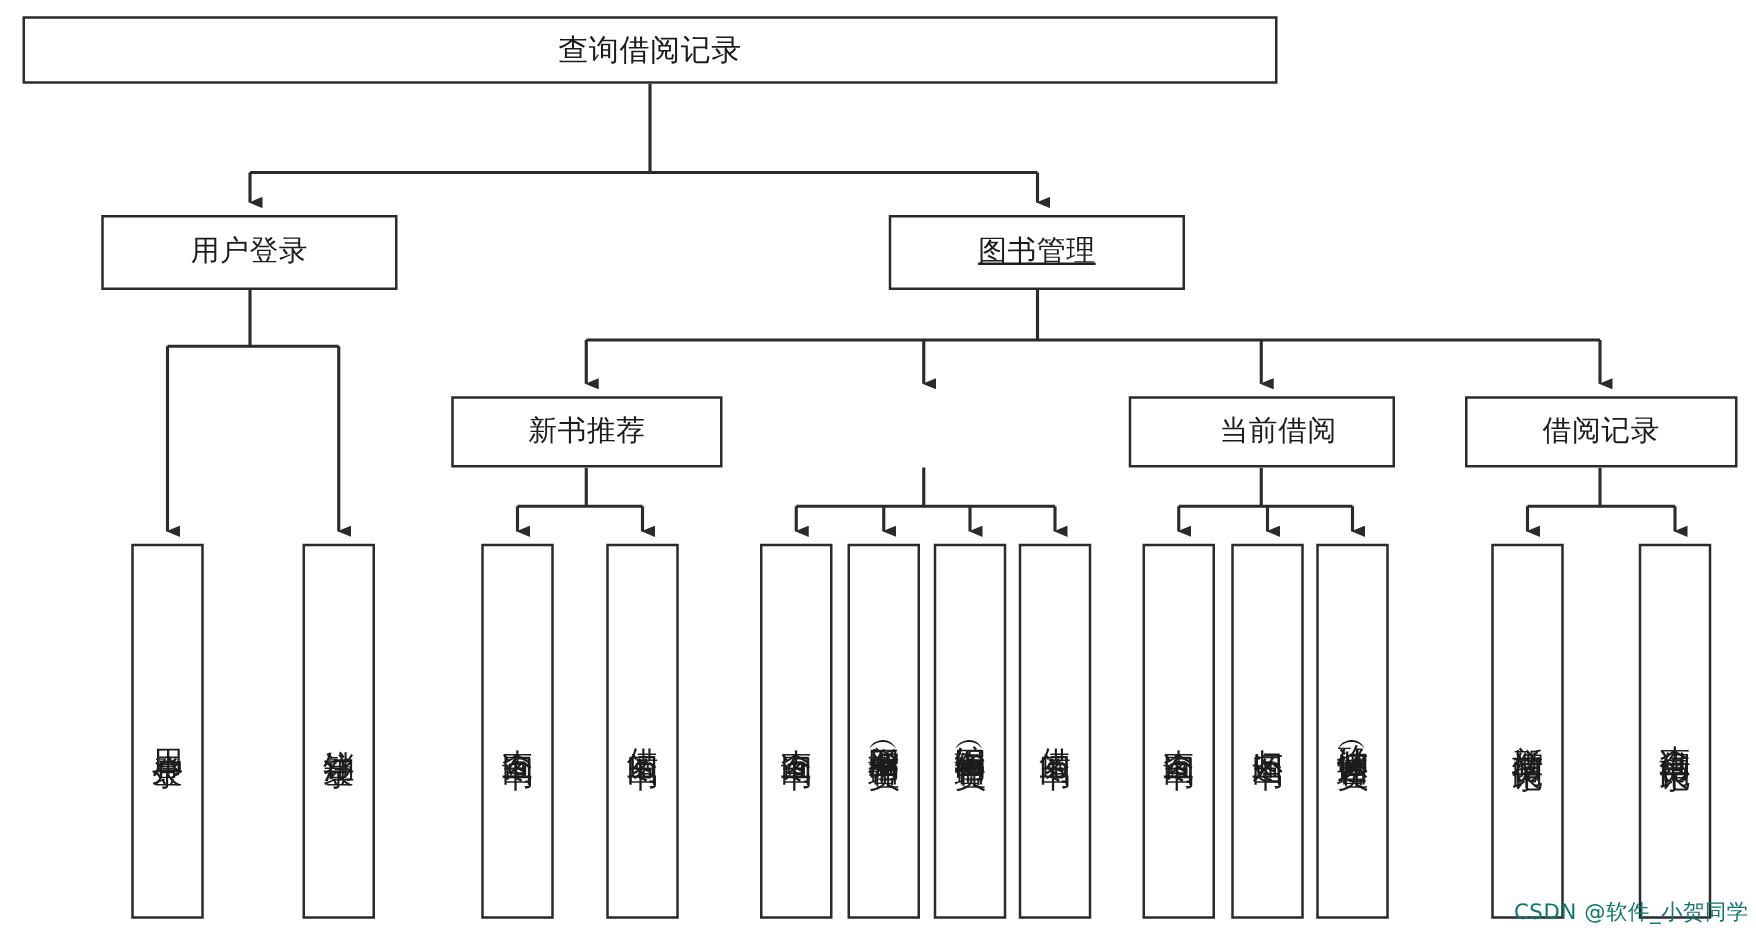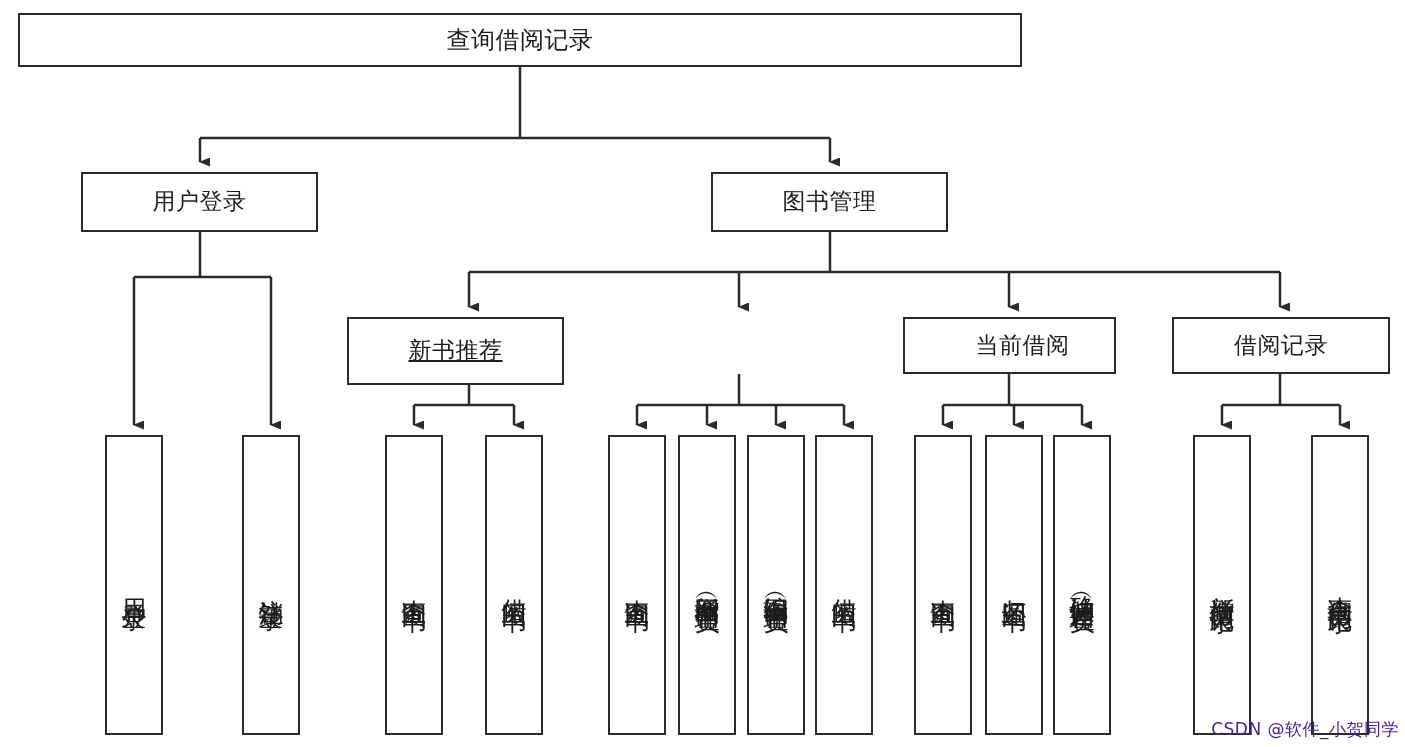--- a/index.html
+++ b/index.html
@@ -63,21 +63,21 @@
   }
   .node.v.wide .label {
     font-size: 25px;
     letter-spacing: 2px;
   }
   #watermark {
     position: absolute;
     right: 6px;
     bottom: 6px;
     font-size: 17px;
-    color: #4c1d95;
+    color: #0f766e;
     letter-spacing: 0.5px;
     white-space: nowrap;
   }
 </style>
 </head>
 <body>
 
 <div id="canvas">
 
   <svg id="wires" viewBox="0 0 1405 747" xmlns="http://www.w3.org/2000/svg">
@@ -130,25 +130,25 @@
     </g>
   </svg>
 
   <div class="node h root" style="left:18px; top:13px; width:1004px; height:54px;">
     <span class="label">查询借阅记录</span>
   </div>
 
   <div class="node h" style="left:81px; top:172px; width:237px; height:60px;">
     <span class="label">用户登录</span>
   </div>
-  <div class="node h" style="left:711px; top:172px; width:237px; height:60px;">
+  <div class="node h" style="left:711px; top:172px; width:237px; height:60px;text-decoration:underline;">
     <span class="label">图书管理</span>
   </div>
 
-  <div class="node h" style="left:347px; top:317px; width:217px; height:68px;text-decoration:underline;">
+  <div class="node h" style="left:361px; top:317px; width:217px; height:57px;">
     <span class="label">新书推荐</span>
   </div>
   <div class="node h" style="left:903px; top:317px; width:213px; height:57px;padding-left:26px;">
     <span class="label">当前借阅</span>
   </div>
   <div class="node h" style="left:1172px; top:317px; width:218px; height:57px;">
     <span class="label">借阅记录</span>
   </div>
 
   <div class="node v" style="left:105px; top:435px; width:58px; height:300px;">

